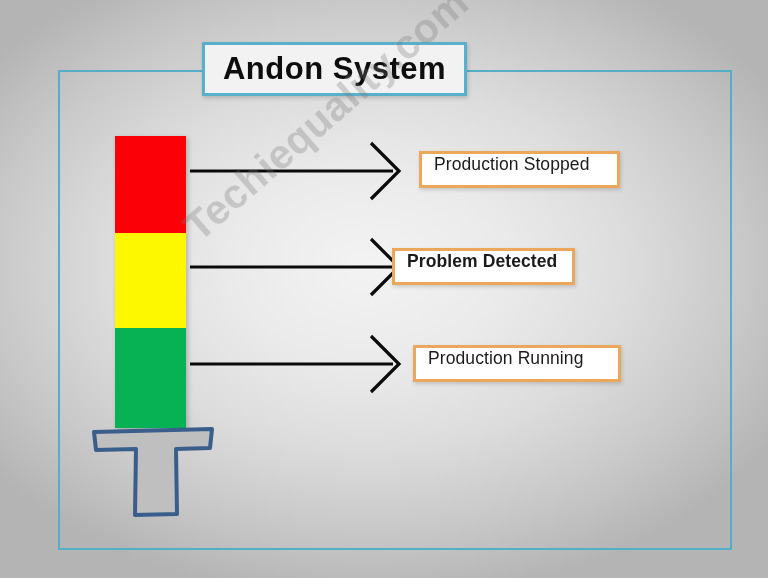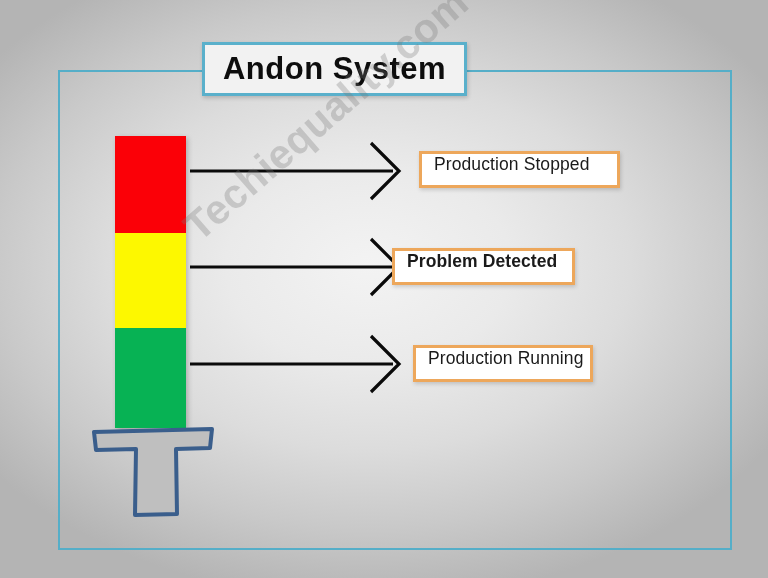--- a/index.html
+++ b/index.html
@@ -112,21 +112,21 @@
     height: 37px;
   }
   .status-text {
     font-size: 17.5px;
     color: #1a1a1a;
     white-space: nowrap;
     letter-spacing: 0.1px;
   }
   #status-box-1 { left: 419px; top: 151px; width: 201px; }
   #status-box-2 { left: 392px; top: 248px; width: 183px; font-weight: bold; }
-  #status-box-3 { left: 413px; top: 345px; width: 180px; }
+  #status-box-3 { left: 413px; top: 345px; width: 208px; }
 
   
   #watermark {
     position: absolute;
     left: 175px;
     top: 215px;
     transform: rotate(-41deg);
     transform-origin: left top;
     font-size: 41px;
     font-weight: bold;

